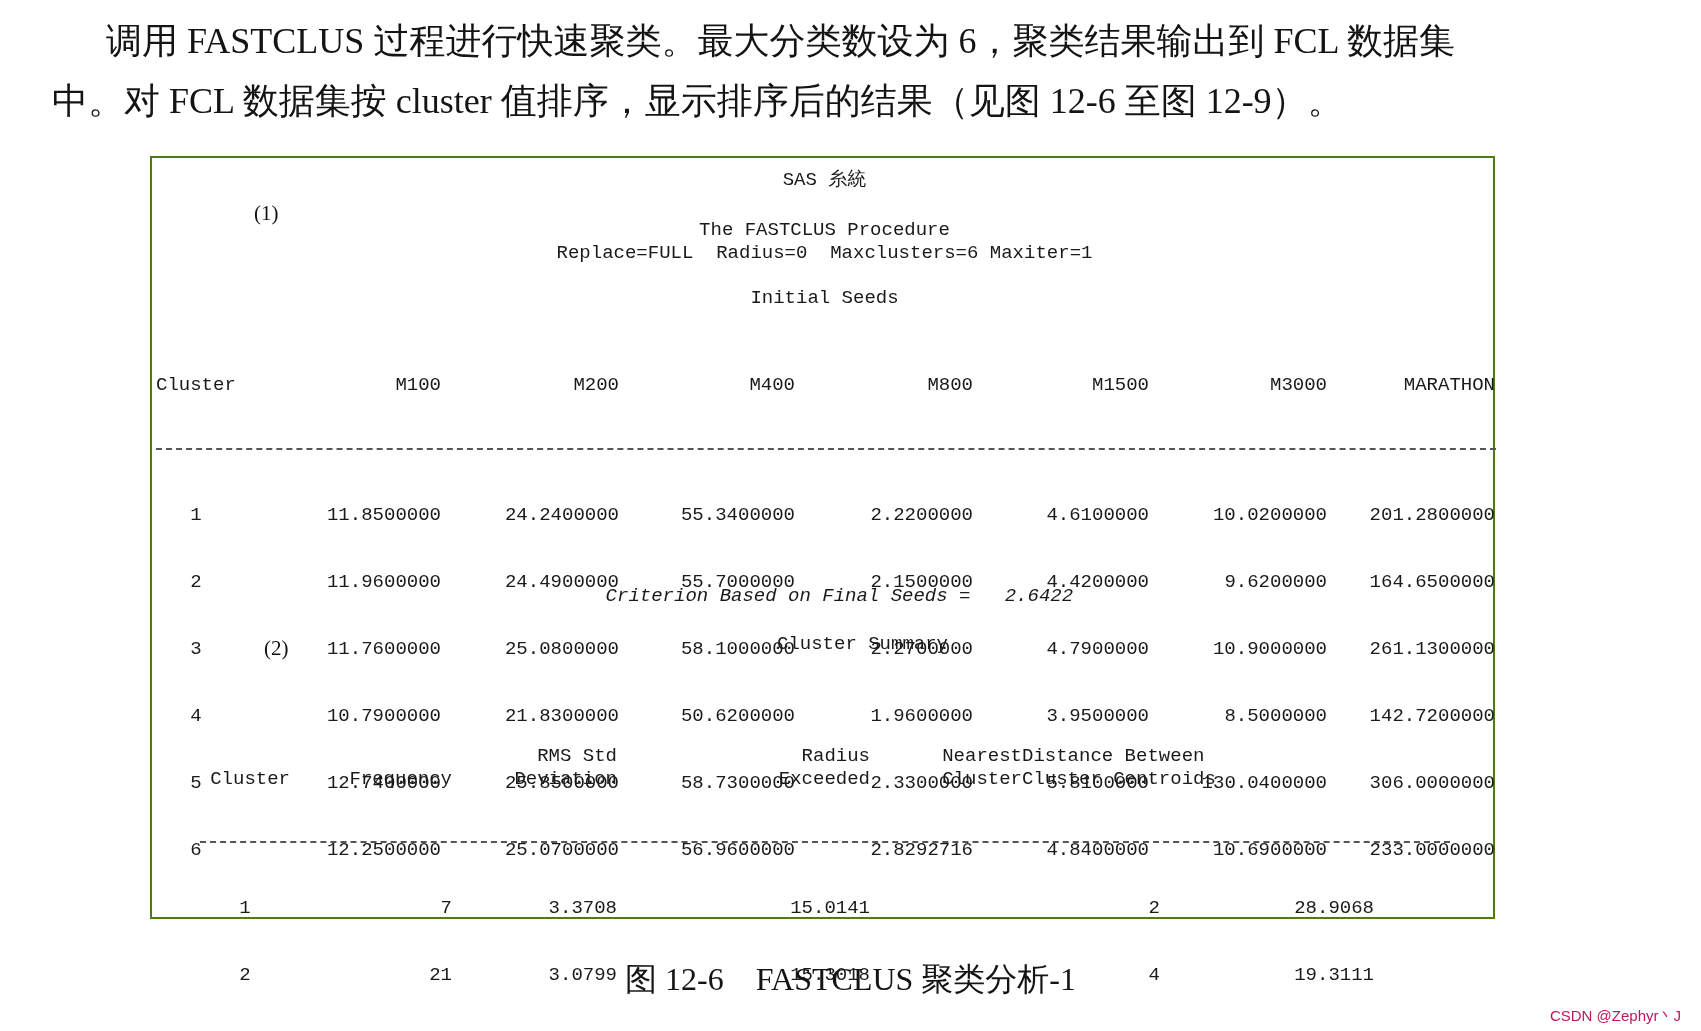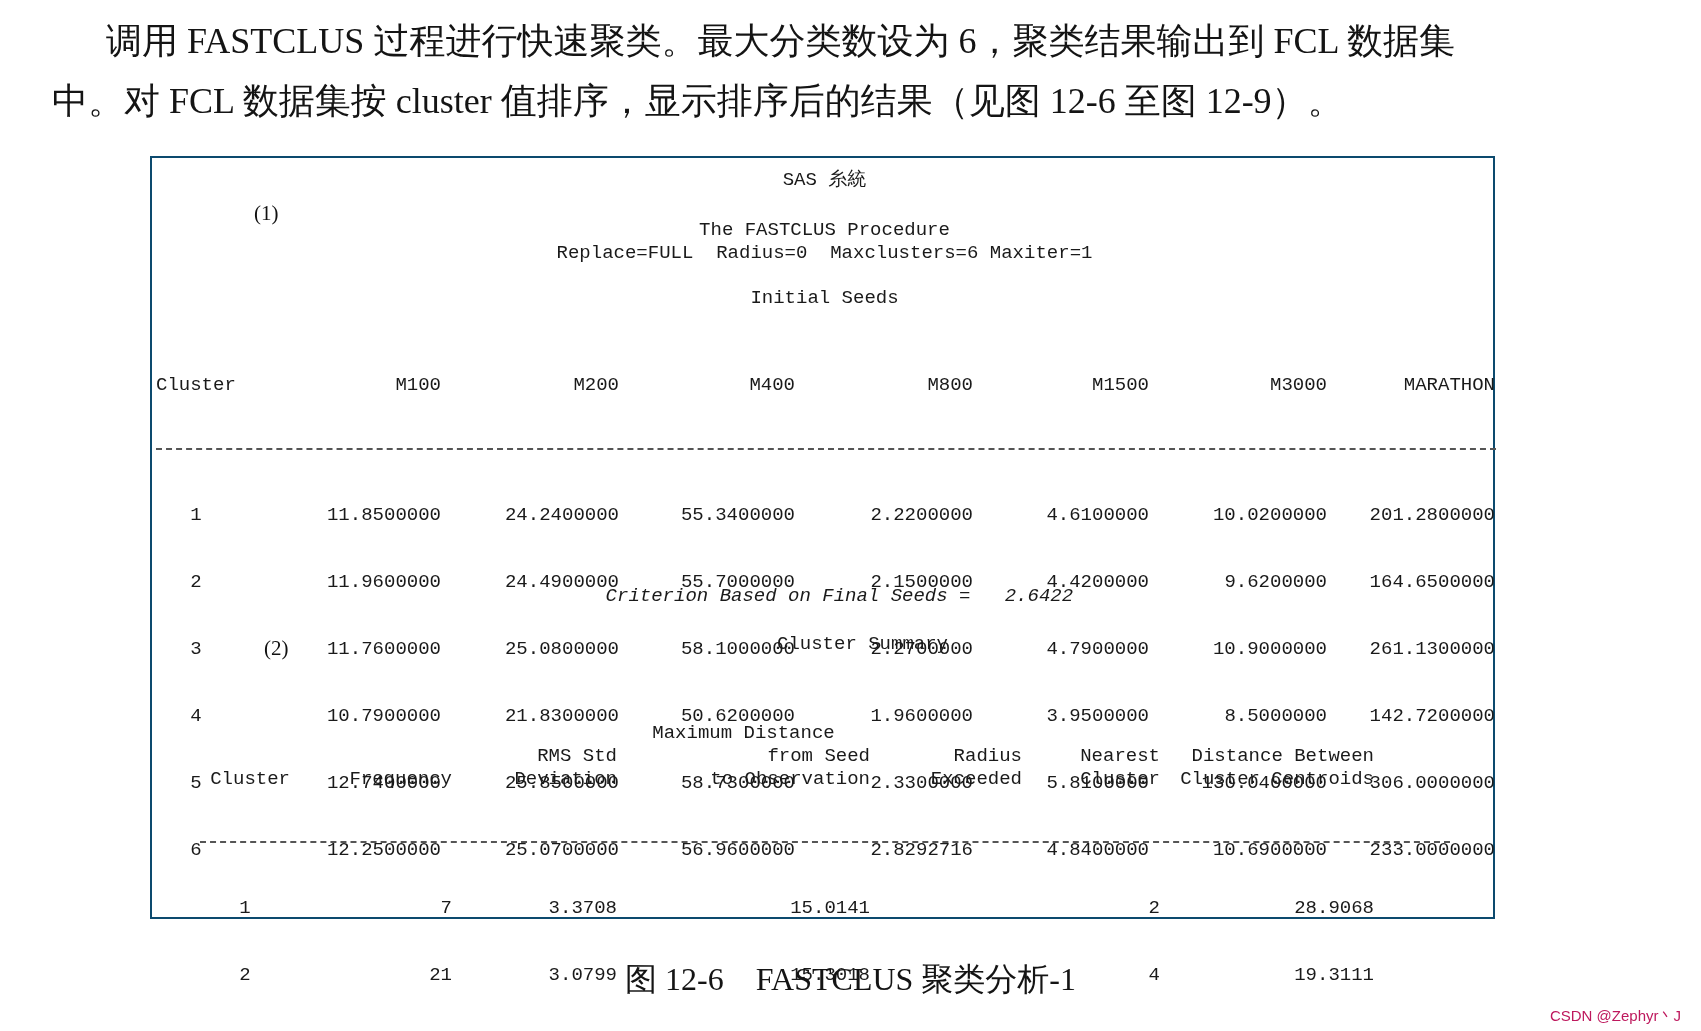--- a/index.html
+++ b/index.html
@@ -1,20 +1,20 @@
 <!DOCTYPE html>
 <html><head>
 <meta charset="utf-8">
 <style>
   html, body { margin: 0; padding: 0; background: #ffffff; }
   body { width: 1701px; height: 1031px; position: relative; overflow: hidden; color: #111; }
   .para { position: absolute; left: 30px; width: 1650px; font-family: "Liberation Serif", "DejaVu Serif", serif; font-size: 36px; line-height: 60px; color: #141414; }
   .para .l1 { display: block; padding-left: 76px; white-space: nowrap; }
   .para .l2 { display: block; white-space: nowrap; margin-left: 22px; }
-  .sas-box { position: absolute; left: 150px; top: 156px; width: 1345px; height: 763px; border: 2px solid #0c4a6e; box-sizing: border-box; }
+  .sas-box { position: absolute; left: 150px; top: 156px; width: 1345px; height: 763px; border: 2px solid #4d7c0f; box-sizing: border-box; }
   .mono { font-family: "Liberation Mono", "DejaVu Sans Mono", monospace; font-size: 19px; color: #1a1a1a; white-space: pre; }
   .abs { position: absolute; }
   .center { text-align: center; }
   .serif-mark { font-family: "Liberation Serif", serif; font-size: 21px; }
   .t1 { position: absolute; left: 4px; top: 170px; width: 1340px; }
   .t1 .hdr, .t1 .row { display: grid; grid-template-columns: 120px 165px 178px 176px 178px 176px 178px 168px; }
   .t1 .hdr div, .t1 .row div { text-align: right; }
   .t1 .hdr div:first-child { text-align: left; }
   .t1 .row div:first-child { text-align: center; padding-right: 40px; }
   .t1 .row { height: 23px; line-height: 23px; }
@@ -81,21 +81,20 @@
   </div>
 
   <div class="abs serif-mark" style="left:112px; top:478px;">(2)</div>
   <div class="abs mono center" style="left:0; width:1345px; top:475px;padding-left:38px;">Cluster Summary</div>
 
   <div class="t2 mono">
     <div class="hdr">
       <div><div>&nbsp;</div><div>&nbsp;</div><div>Cluster</div></div>
       <div><div>&nbsp;</div><div>&nbsp;</div><div>Frequency</div></div>
       <div><div>&nbsp;</div><div>RMS Std</div><div>Deviation</div></div>
-      <div><div>Maximum Distance</div><div>from Seed</div><div>to Observation</div></div>
       <div><div>&nbsp;</div><div>Radius</div><div>Exceeded</div></div>
       <div><div>&nbsp;</div><div>Nearest</div><div>Cluster</div></div>
       <div><div>&nbsp;</div><div>Distance Between</div><div>Cluster Centroids</div></div>
     </div>
     <div class="dash"></div>
     <div class="row">
       <div>1</div><div>7</div><div>3.3708</div><div>15.0141</div><div></div><div>2</div><div>28.9068</div>
     </div>
     <div class="row">
       <div>2</div><div>21</div><div>3.0799</div><div>15.3018</div><div></div><div>4</div><div>19.3111</div>

